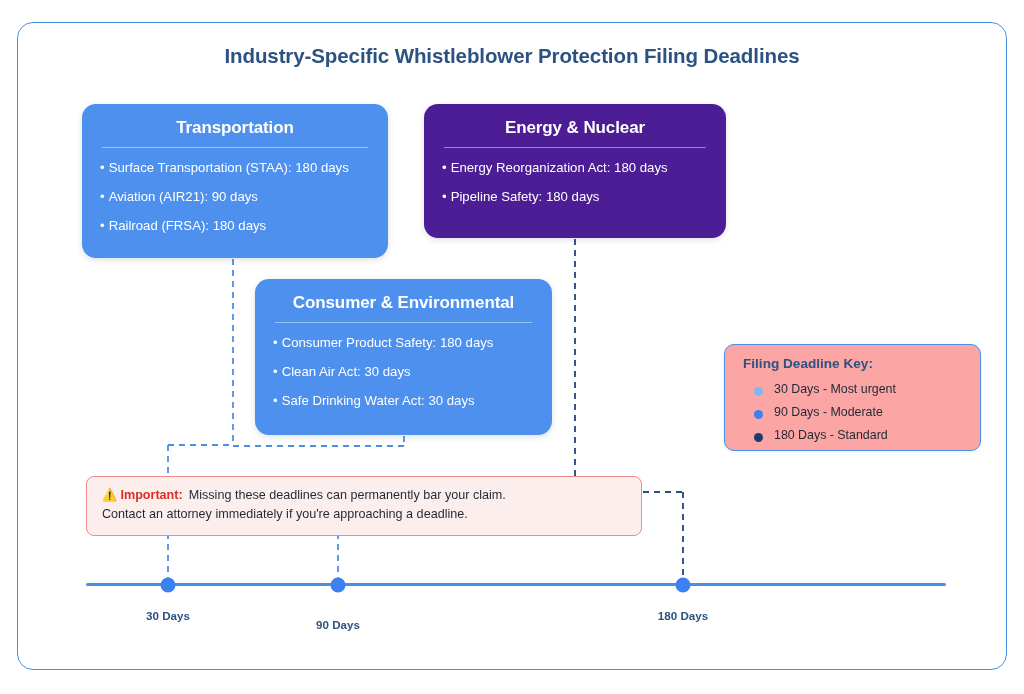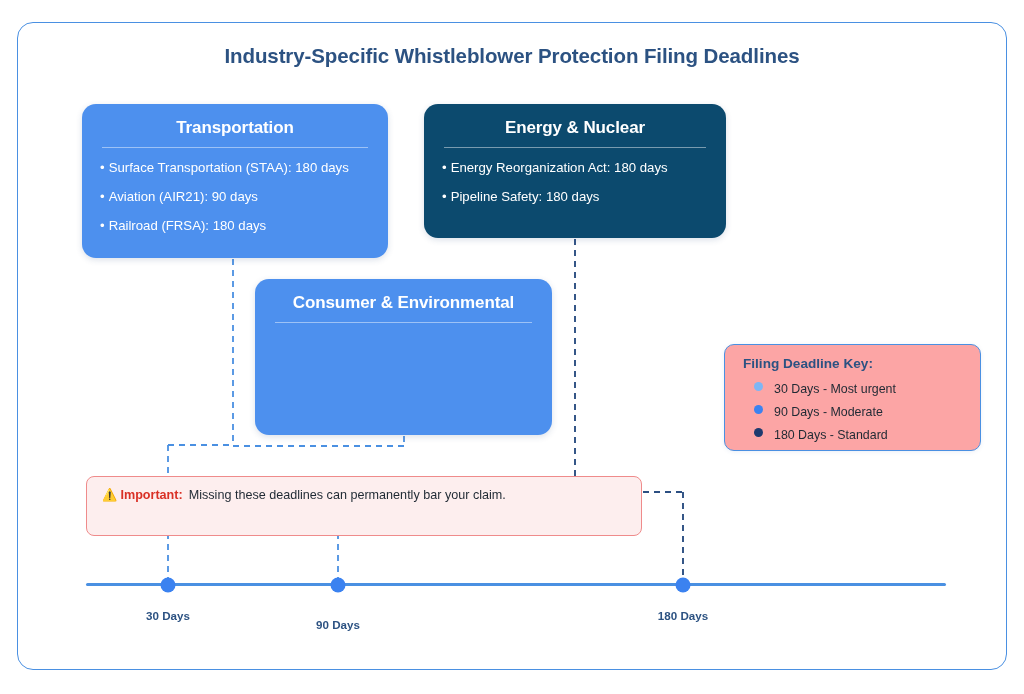--- a/index.html
+++ b/index.html
@@ -86,21 +86,21 @@
     font-size: 13.2px;
     color: #ffffff;
     line-height: 1.2;
     margin-bottom: 13px;
     white-space: nowrap;
   }
   .card li:last-child { margin-bottom: 0; }
   .card li .dot { margin-right: 4px; }
 
   .card-blue  { background: #4d90ee; }
-  .card-navy  { background: #0c4a6e; }
+  .card-navy  { background: #4c1d95; }
 
   #card-transportation {
     left: 82px; top: 104px; width: 306px; height: 154px;
   }
   #card-energy {
     left: 424px; top: 104px; width: 302px; height: 134px;
   }
   #card-consumer {
     left: 255px; top: 279px; width: 297px; height: 156px;
   }
@@ -118,21 +118,21 @@
     box-shadow: 0 1px 4px rgba(60,100,170,0.10);
   }
   #legend .legend-title {
     font-size: 13.6px;
     font-weight: bold;
     color: #2c5282;
     margin-bottom: 11px;
   }
   .legend-row {
     display: flex;
-    align-items: flex-start;
+    align-items: flex-end;
     margin-bottom: 9px;
     padding-left: 11px;
   }
   .legend-row:last-child { margin-bottom: 0; }
   .legend-dot {
     width: 9px; height: 9px;
     border-radius: 50%;
     margin-right: 11px;
     flex: 0 0 auto;
   }
@@ -255,20 +255,31 @@
       </li>
       <li>
         <span class="dot">•</span><span>Pipeline Safety: 180 days</span>
       </li>
     </ul>
   </div>
 
   <div id="card-consumer" class="card card-blue">
     <div class="card-title">Consumer &amp; Environmental</div>
     <div class="rule"></div>
+    <ul>
+      <li>
+        <span class="dot">•</span><span>Consumer Product Safety: 180 days</span>
+      </li>
+      <li>
+        <span class="dot">•</span><span>Clean Air Act: 30 days</span>
+      </li>
+      <li>
+        <span class="dot">•</span><span>Safe Drinking Water Act: 30 days</span>
+      </li>
+    </ul>
   </div>
 
   <div id="legend">
     <div class="legend-title">Filing Deadline Key:</div>
 
     <div class="legend-row">
       <span class="legend-dot" style="background: rgb(126, 182, 245);"></span>
       <span class="legend-label">30 Days - Most urgent</span>
     </div>
 
@@ -280,20 +291,21 @@
     <div class="legend-row">
       <span class="legend-dot" style="background: rgb(30, 58, 110);"></span>
       <span class="legend-label">180 Days - Standard</span>
     </div>
   </div>
 
   <div id="warning">
     <div class="warn-line1">
       <span class="warn-icon">⚠️</span><span class="warn-strong">Important:</span><span>Missing these deadlines can permanently bar your claim.</span>
     </div>
+    <div class="warn-line2">Contact an attorney immediately if you're approaching a deadline.</div>
   </div>
 
   <div id="timeline-axis"></div>
 
   <div class="tl-marker" style="left:168px; top:584.7px;"></div>
   <div class="tl-marker" style="left:338px; top:584.7px;"></div>
   <div class="tl-marker" style="left:683px; top:584.7px;"></div>
 
   <div class="tl-label" style="left:168px; top:609px;">30 Days</div>
   <div class="tl-label" style="left:338px; top:609px;margin-top:9px;">90 Days</div>

